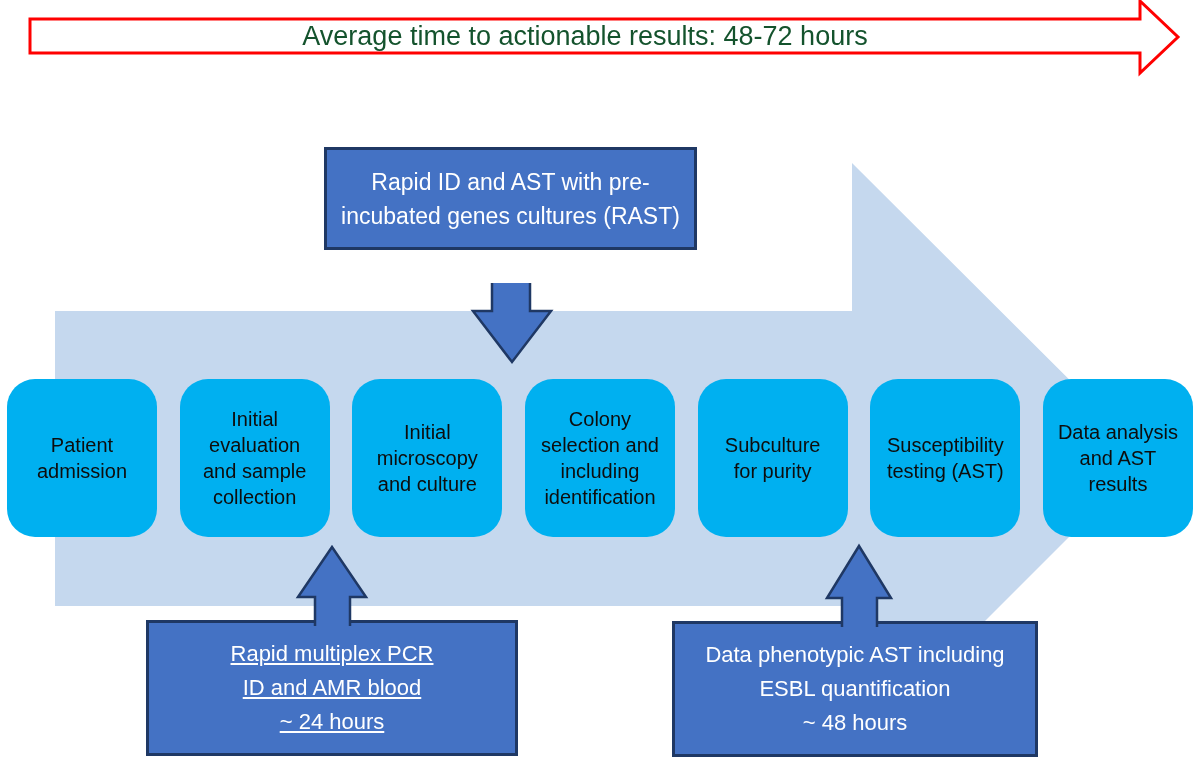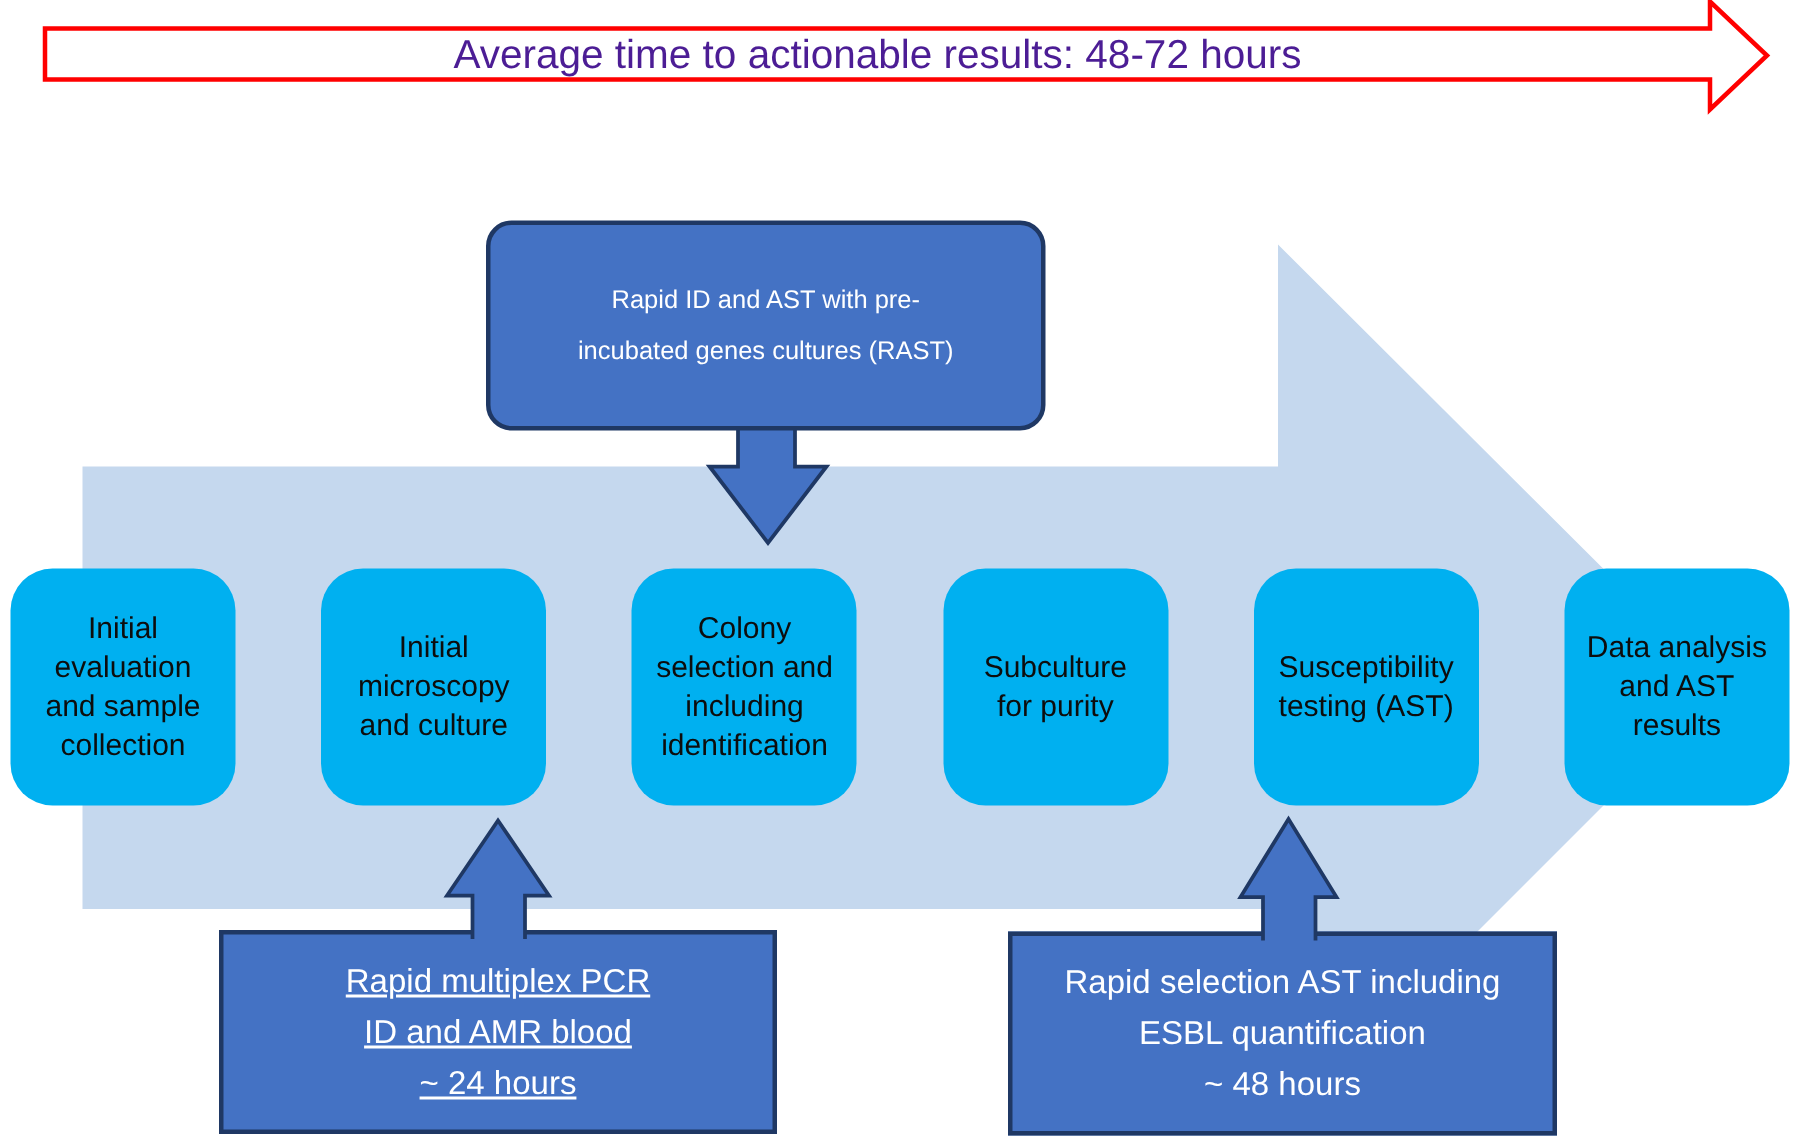--- a/index.html
+++ b/index.html
@@ -7,21 +7,21 @@
     position:relative;width:1200px;height:760px;background:#fff;overflow:hidden;
     font-family:"Liberation Sans", sans-serif;
   }
   svg.layer{position:absolute;left:0;top:0;width:1200px;height:760px;pointer-events:none;}
 
   
   .banner-path{fill:#ffffff;stroke:var(--banner-border,#FF0000);stroke-width:3;}
   .banner-text{
     position:absolute;left:30px;top:19px;width:1110px;height:34px;
     display:flex;align-items:center;justify-content:center;
-    font-size:27px;color:#4c1d95;letter-spacing:0px;white-space:nowrap;
+    font-size:27px;color:#14532d;letter-spacing:0px;white-space:nowrap;
   }
 
   
   .process-poly{fill:var(--process-arrow,#C5D8EE);}
 
   
   .stages{
     position:absolute;left:7px;top:379px;width:1186px;height:158px;
     display:flex;justify-content:space-between;
   }
@@ -37,21 +37,21 @@
   
   .callout{
     position:absolute;box-sizing:border-box;
     background:var(--callout-fill,#4472C4);
     border:3px solid var(--callout-border,#1F3864);
     color:#ffffff;display:flex;flex-direction:column;
     align-items:center;justify-content:center;text-align:center;
     font-size:22px;line-height:34px;
   }
   .callout div{white-space:nowrap;}
-  .callout-top{left:324px;top:147px;width:373px;height:140px;font-size:17px;border-radius:17px;}
+  .callout-top{left:324px;top:147px;width:373px;height:103px;font-size:23px;}
   .callout-bl{left:146px;top:620px;width:372px;height:136px;text-decoration:underline;}
   .callout-br{left:672px;top:621px;width:366px;height:136px;}
 
   
   .connector{
     fill:var(--callout-fill,#4472C4);
     stroke:var(--callout-border,#1F3864);
     stroke-width:2.5;stroke-linejoin:miter;
   }
 </style>
@@ -63,20 +63,23 @@
   <svg class="layer" viewBox="0 0 1200 760">
     <path class="banner-path" d="M30,19 L1140,19 L1140,1 L1178,37 L1140,73 L1140,53 L30,53 Z"></path>
   </svg>
   <div class="banner-text">Average time to actionable results: 48-72 hours</div>
 
   <svg class="layer" viewBox="0 0 1200 760">
     <polygon class="process-poly" points="55,311 852,311 852,163 1148,458 852,754 852,606 55,606"></polygon>
   </svg>
 
   <div class="stages">
+    <div class="stage">
+      <span>Patient admission</span>
+    </div>
     <div class="stage">
       <span>Initial evaluation and sample collection</span>
     </div>
     <div class="stage">
       <span>Initial microscopy and culture</span>
     </div>
     <div class="stage">
       <span>Colony selection and including identification</span>
     </div>
     <div class="stage">
@@ -99,21 +102,21 @@
     <div>incubated genes cultures (RAST)</div>
   </div>
 
   <div class="callout callout-bl">
     <div>Rapid multiplex PCR</div>
     <div>ID and AMR blood</div>
     <div>~ 24 hours</div>
   </div>
 
   <div class="callout callout-br">
-    <div>Rapid selection AST including</div>
+    <div>Data phenotypic AST including</div>
     <div>ESBL quantification</div>
     <div>~ 48 hours</div>
   </div>
 
   <svg class="layer" viewBox="0 0 1200 760">
     <path class="connector" d="M315,626 L315,597 L298,597 L332,547 L366,597 L350,597 L350,626"></path>
     <path class="connector" d="M842,627 L842,598 L827,598 L859,546 L891,598 L877,598 L877,627"></path>
   </svg>
 
 </div>

